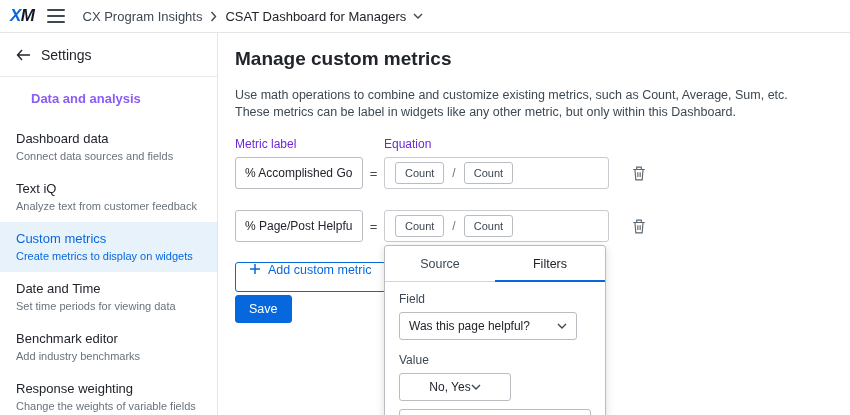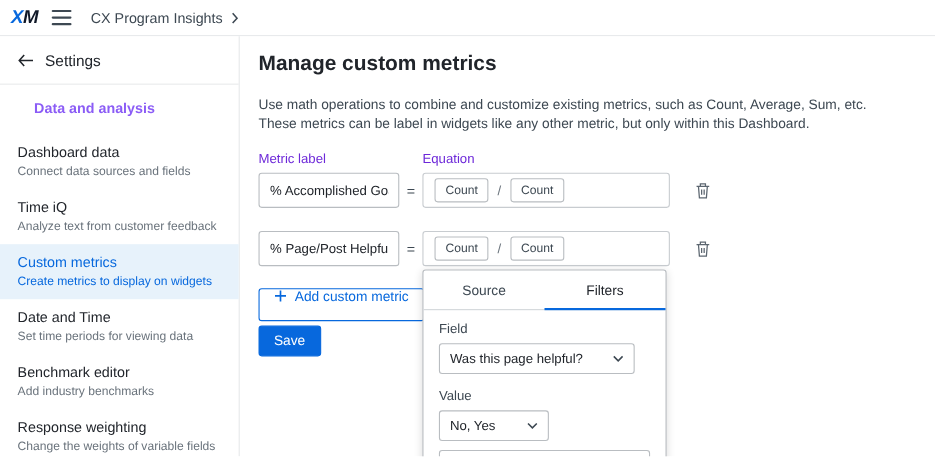--- a/index.html
+++ b/index.html
@@ -52,21 +52,21 @@
   
   .popup { position:absolute; left:166px; top:212px; width:222px; height:240px; background:#fff; border:1px solid #b9bdc1; border-radius:3px; box-shadow:0 2px 8px rgba(0,0,0,.14); z-index:5; }
   .tabs { display:flex; height:36px; border-bottom:1px solid #d2d6da; }
   .tab { flex:1; display:flex; align-items:center; justify-content:center; font-size:12.5px; color:#3d4852; cursor:pointer; position:relative; }
   .tab.active { color:#21252b; }
   .tab.active::after { content:""; position:absolute; left:0; right:0; bottom:-1px; height:2px; background:#0768dd; }
   .popup-body { padding:10px 14px 0 14px; }
   .field-label { font-size:12px; color:#3d4852; }
   .select { margin-top:6px; height:28px; border:1px solid #b9bdc1; border-radius:3px; display:flex; align-items:center; justify-content:space-between; padding:0 9px; font-size:12px; color:#21252b; cursor:pointer; background:#fff; }
   .select.full { width:178px; }
-  .select.small { width:100px; }
+  .select.small { width:112px;justify-content:center; }
   .vlabel { margin-top:13px; }
   .partial-input { margin-top:8px; width:192px; height:28px; border:1px solid #b9bdc1; border-radius:3px; background:#fff; }
 
   svg { display:block; }
 </style>
 </head>
 <body>
 
 <div class="page">
 
@@ -75,20 +75,28 @@
     <div class="hamburger">
         <span></span>
         <span></span>
         <span></span>
       </div>
     <span class="crumb">CX Program Insights</span>
     <span class="crumb-sep">
       <svg width="7" height="11" viewBox="0 0 7 11">
           <path d="M1.5 1l4 4.5-4 4.5" stroke="#3d4852" stroke-width="1.4" fill="none"></path>
         </svg>
+    </span>
+    <span class="crumb-current">
+      <span>CSAT Dashboard for Managers</span>
+      <span>
+        <svg width="10" height="6" viewBox="0 0 10 6">
+            <path d="M1 1l4 4 4-4" stroke="#3d4852" stroke-width="1.4" fill="none"></path>
+          </svg>
+      </span>
     </span>
   </div>
 
   <div class="bodywrap">
 
     <div class="sidebar">
       <div class="settings-row">
         <span>
           <svg width="15" height="12" viewBox="0 0 15 12">
               <path d="M6 1L1.5 6 6 11M1.5 6H14" stroke="#21252b" stroke-width="1.4" fill="none"></path>
@@ -96,21 +104,21 @@
         </span>
         <span>Settings</span>
       </div>
       <div class="section-head">Data and analysis</div>
 
       <div class="nav-item">
         <div class="t">Dashboard data</div>
         <div class="s">Connect data sources and fields</div>
       </div>
       <div class="nav-item">
-        <div class="t">Time iQ</div>
+        <div class="t">Text iQ</div>
         <div class="s">Analyze text from customer feedback</div>
       </div>
       <div class="nav-item selected">
         <div class="t">Custom metrics</div>
         <div class="s">Create metrics to display on widgets</div>
       </div>
       <div class="nav-item">
         <div class="t">Date and Time</div>
         <div class="s">Set time periods for viewing data</div>
       </div>

